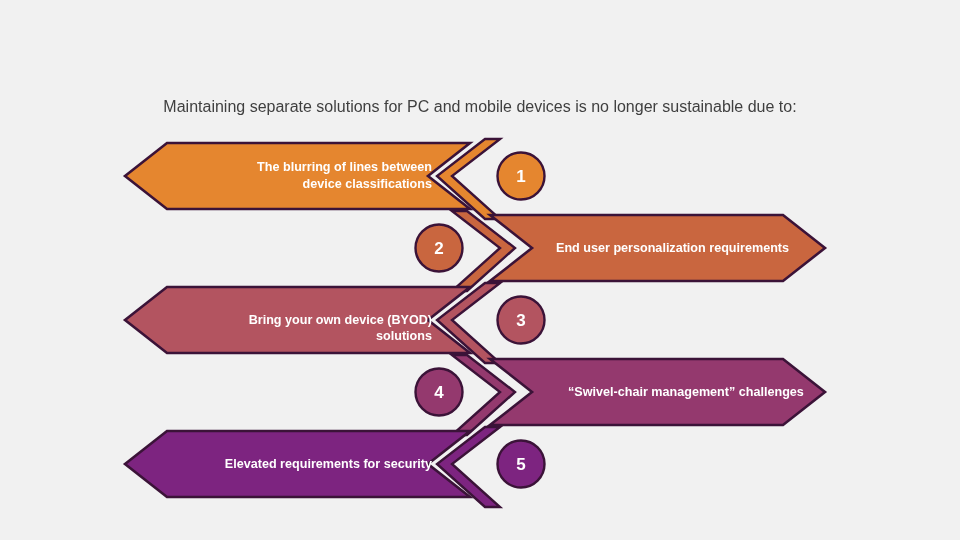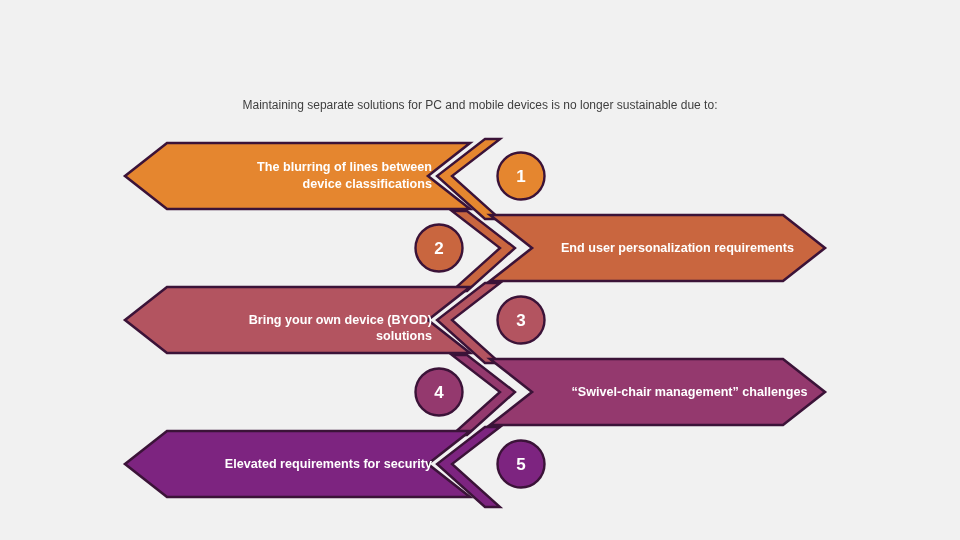--- a/index.html
+++ b/index.html
@@ -45,21 +45,21 @@
     margin: 11px 0 0 0;
     line-height: 1.15;
     white-space: nowrap;
   }
   #slide-lead {
     position: absolute;
     left: 0;
     top: 98px;
     width: 960px;
     text-align: center;
-    font-size: 12px;
+    font-size: 16px;
     color: #3f3f3f;
   }
 
   
   #diagram {
     position: absolute;
     left: 0;
     top: 0;
     width: 960px;
     height: 540px;
@@ -75,21 +75,21 @@
     font-size: 12.6px;
     font-weight: bold;
     line-height: 1.33;
     pointer-events: auto;
     margin-left: 16px;
   }
   .row-label.left-row {
     text-align: right;
   }
   .row-label.right-row {
-    text-align: center;
+    text-align: left;
   }
 
   .num-label {
     position: absolute;
     color: #ffffff;
     font-size: 17px;
     font-weight: bold;
     text-align: center;
     line-height: 1;
     pointer-events: auto;

